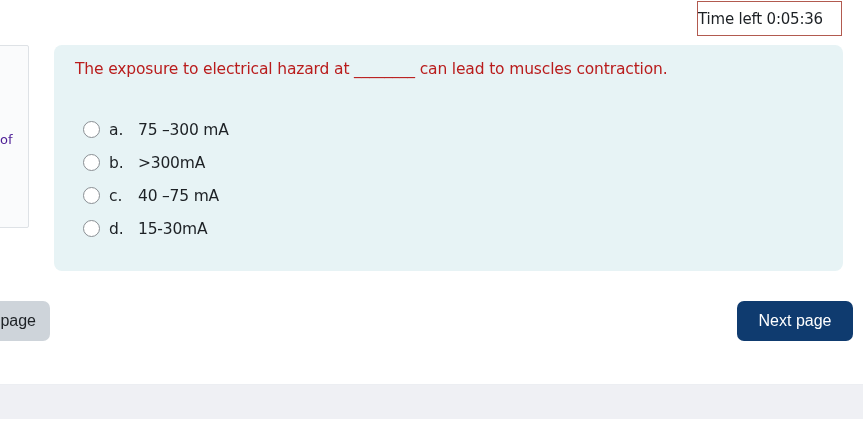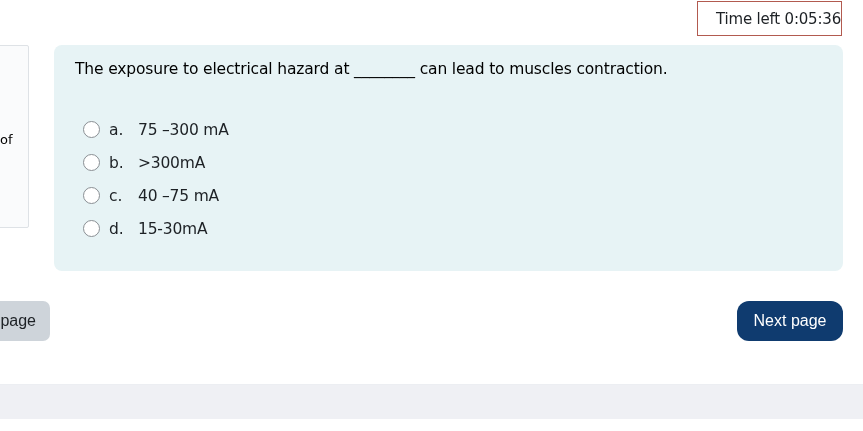--- a/index.html
+++ b/index.html
@@ -10,45 +10,45 @@
       color: #1d2125;
     }
     .page { position: relative; width: 863px; height: 431px; }
 
     .timer {
       position: absolute; left: 697px; top: 1px;
       width: 145px; height: 35px;
       border: 1px solid #b25a4f;
       background: #fff;
       font-size: 15px; color: #1d2125;
-      display: flex; align-items: center; justify-content: flex-end;
+      display: flex; align-items: center; justify-content: flex-start;
       letter-spacing: -0.2px;
     }
 
     .info-box {
       position: absolute; left: -10px; top: 45px;
       width: 39px; height: 183px;
       border: 1px solid #dee2e6;
       background: #fafbfc;
       border-radius: 0 2px 2px 0;
     }
     .info-text {
       position: absolute; left: 0px; top: 132px;
-      font-size: 13px; color: #000000;
+      font-size: 13px; color: #4c1d95;
     }
 
     .question-card {
       position: absolute; left: 54px; top: 45px;
       width: 789px; height: 226px;
       background: #e7f3f5;
       border-radius: 8px;
     }
     .question-text {
       position: absolute; left: 21px; top: 15px;
-      font-size: 15.5px; color: #000000;
+      font-size: 15.5px; color: #b91c1c;
       white-space: nowrap;
       letter-spacing: -0.15px;
     }
     .answers { position: absolute; left: 29px; top: 68px; }
     .answer {
       display: flex; align-items: center;
       height: 33px;
       font-size: 15.5px; color: #1d2125;
       cursor: pointer;
     }
@@ -68,23 +68,23 @@
       width: 70px; height: 40px;
       background: #ced4da;
       border-radius: 7px;
       font-size: 16px; color: #1d2125;
       display: flex; align-items: center; justify-content: flex-end;
       padding-right: 14px;
       border: none;
     }
     .next-btn {
       position: absolute; left: 737px; top: 301px;
-      width: 106px; height: 40px;
+      width: 116px; height: 40px;
       background: #0f3b6f;
-      border-radius: 12px;
+      border-radius: 7px;
       font-size: 16px; color: #ffffff;
       display: flex; align-items: center; justify-content: center;
       border: none;
     }
 
     .footer-band {
       position: absolute; left: 0; top: 384px;
       width: 863px; height: 35px;
       background: #eff0f4;
       border-top: 1px solid #eceef2;

